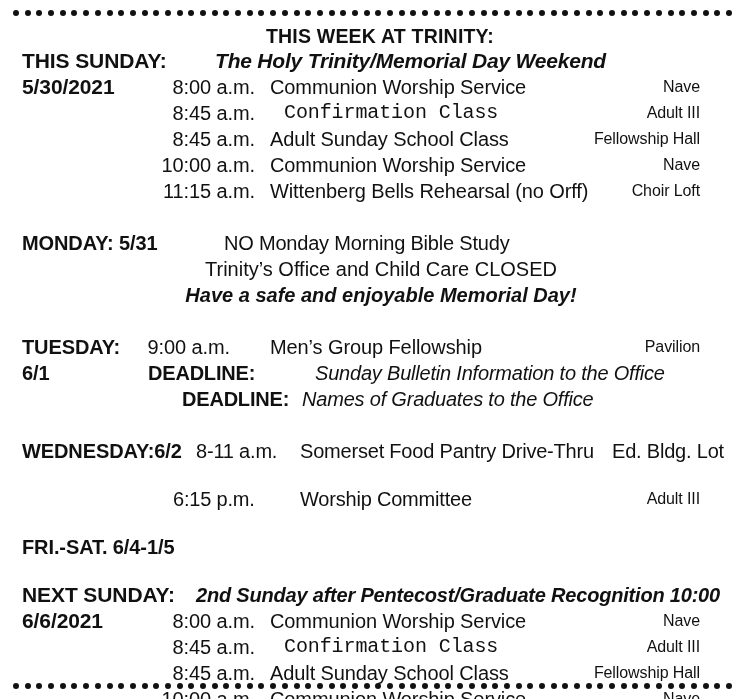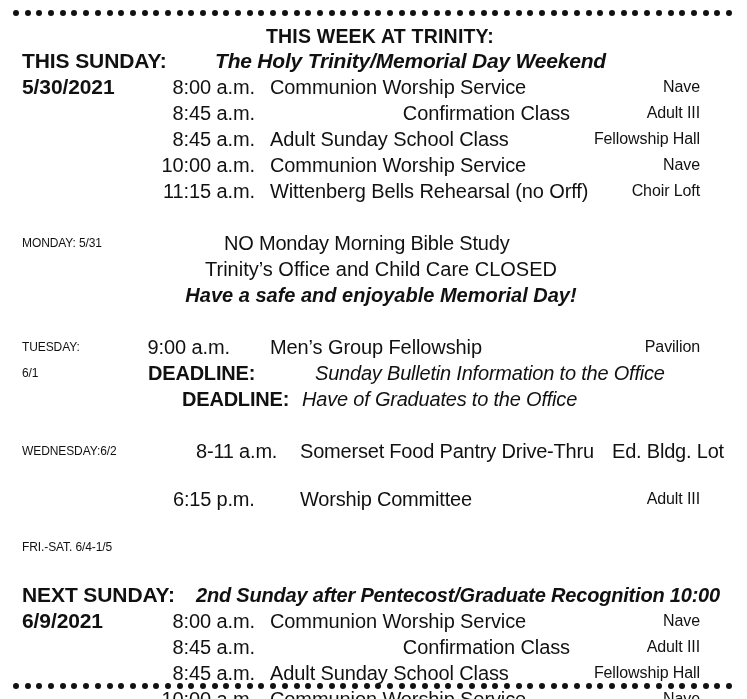--- a/index.html
+++ b/index.html
@@ -78,22 +78,22 @@
 
   .c-day {
     position: absolute;
     left: 22px;
     top: 0;
     font-size: 21px;
     font-weight: bold;
     letter-spacing: -0.1px;
   }
   .c-day.reg {
-    font-weight: normal;
-    font-size: 12px;
+    font-weight: bold;
+    font-size: 20px;
   }
 
   .c-head-it {
     position: absolute;
     font-size: 21px;
     font-weight: bold;
     font-style: italic;
     letter-spacing: -0.2px;
   }
 
@@ -108,23 +108,24 @@
   }
 
   .c-event {
     position: absolute;
     left: 270px;
     top: 0;
     font-size: 20px;
     letter-spacing: -0.1px;
   }
   .c-event.center {
-    left: 270px;
+    left: 284px;
     width: 300px;
-    text-align: right;
+    text-align: left;
+    font-family: Liberation Mono, monospace;
   }
 
   .c-loc {
     position: absolute;
     right: 47px;
     top: 0;
     text-align: right;
     font-size: 16px;
     letter-spacing: -0.1px;
   }
@@ -230,21 +231,21 @@
         <span class="c-event">Men’s Group Fellowship</span>
         <span class="c-loc">Pavilion</span>
       </div>
       <div class="row">
         <span class="c-day reg">6/1</span>
         <span class="c-inline bold" style="left:148px;">DEADLINE:</span>
         <span class="c-inline italic" style="left:267px;margin-left:48px;">Sunday Bulletin Information to the Office</span>
       </div>
       <div class="row">
         <span class="c-inline bold" style="left:182px;">DEADLINE:</span>
-        <span class="c-inline italic" style="left:302px;">Have of Graduates to the Office</span>
+        <span class="c-inline italic" style="left:302px;">Names of Graduates to the Office</span>
       </div>
     </div>
 
     <div class="spacer-lg"></div>
 
     <div class="section">
       <div class="row">
         <span class="c-day reg">WEDNESDAY:6/2</span>
         <span class="c-inline" style="left:196px;">8-11 a.m.</span>
         <span class="c-inline" style="left:300px;">Somerset Food Pantry  Drive-Thru</span>
@@ -273,21 +274,21 @@
     <div class="spacer-md"></div>
 
     <div class="section">
 
       <div class="row">
         <span class="c-day">NEXT SUNDAY:</span>
         <span class="c-head-it" style="left:196px;font-size:20px;">2nd Sunday after Pentecost/Graduate Recognition 10:00</span>
       </div>
 
       <div class="row">
-        <span class="c-day">6/9/2021</span>
+        <span class="c-day">6/6/2021</span>
         <span class="c-time">8:00 a.m.</span>
         <span class="c-event">Communion Worship Service</span>
         <span class="c-loc">Nave</span>
       </div>
 
       <div class="row">
         <span class="c-time">8:45 a.m.</span>
         <span class="c-event center">Confirmation Class</span>
         <span class="c-loc">Adult III</span>
       </div>

